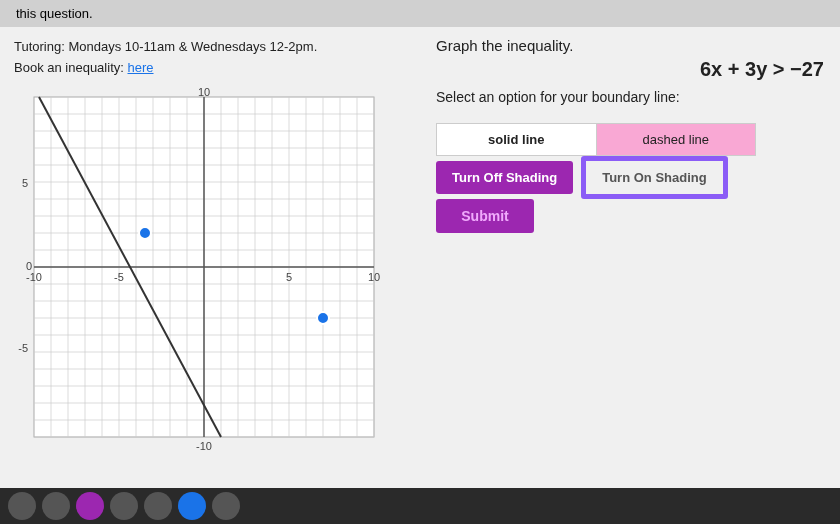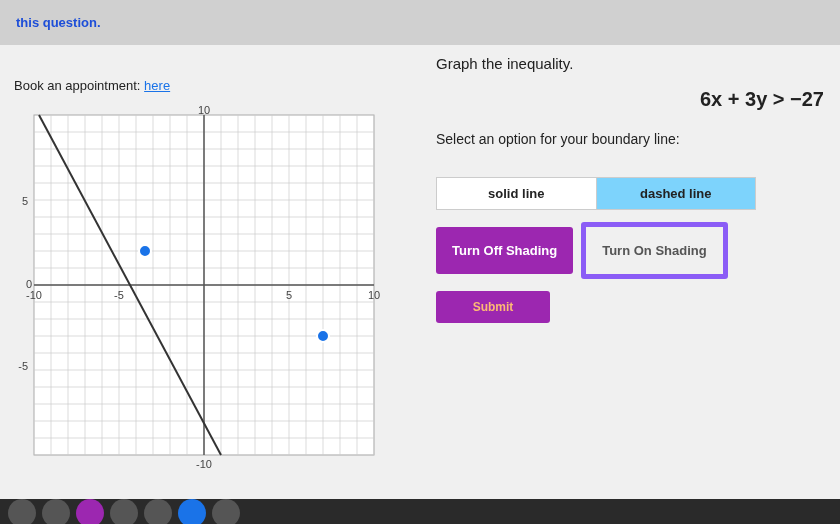--- a/index.html
+++ b/index.html
@@ -7,24 +7,23 @@
       font-family: Arial, sans-serif;
       background: #e8e8e8;
       width: 840px;
       height: 524px;
       overflow: hidden;
       display: flex;
       flex-direction: column;
     }
     .top-bar {
       background: #d0d0d0;
-      padding: 15px 16px;
-      font-size: 13px;
-      color: #1d4ed8;
-      font-weight: bold;
+      padding: 6px 16px;
+      font-size: 13px;
+      color: #000000;
     }
     .main-content {
       display: flex;
       flex: 1;
       background: #f0f0f0;
       padding: 0;
     }
     
     .left-panel {
       width: 420px;
@@ -52,21 +51,20 @@
     .graph-svg {
       width: 380px;
       height: 380px;
     }
     
     .right-panel {
       flex: 1;
       padding: 10px 16px;
       display: flex;
       flex-direction: column;
-      gap: 12px;
       background: #f0f0f0;
     }
     .problem-title {
       font-size: 15px;
       font-weight: normal;
       color: #222;
       margin-bottom: 4px;
     }
     .inequality {
       font-size: 20px;
@@ -85,71 +83,70 @@
       gap: 0;
       border: 1px solid #ccc;
       width: 320px;
     }
     .boundary-btn {
       flex: 1;
       padding: 8px 10px;
       font-size: 13px;
       text-align: center;
       cursor: pointer;
-      background: #7dd3fc;
+      background: #f9a8d4;
       border: none;
       border-right: 1px solid #ccc;
       color: #222;
-      font-weight: bold;
     }
     .boundary-btn:last-child {
       border-right: none;
     }
     .boundary-btn.active {
       background: #fff;
       font-weight: bold;
     }
     .shading-desc {
       font-size: 13px;
       color: #222;
       line-height: 1.5;
       max-width: 320px;
     }
     .shading-options {
       display: flex;
       gap: 8px;
       align-items: center;
     }
     .shading-btn {
-      padding: 16px 16px;
+      padding: 9px 16px;
       font-size: 13px;
       cursor: pointer;
       border: none;
       border-radius: 3px;
       font-weight: bold;
     }
     .shading-btn.active {
       background: #9c27b0;
       color: #fff;
     }
     .shading-btn.inactive {
       background: transparent;
       color: #555;
       border: 5px solid #8b5cf6;
     }
     .submit-btn {
       padding: 9px 20px;
       background: #9c27b0;
-      color: #fdba74;
-      font-size: 12px;
+      color: #f0abfc;
+      font-size: 14px;
       font-weight: bold;
       border: none;
       border-radius: 3px;
       cursor: pointer;
-      width: 114px;
+      width: 98px;
     }
     .taskbar {
       height: 36px;
       background: #2a2a2a;
       display: flex;
       align-items: center;
       padding: 0 8px;
       gap: 6px;
     }
     .taskbar-icon {
@@ -166,22 +163,23 @@
 <body>
 
 <div class="top-bar">
   <span>this question.</span>
 </div>
 
 <div class="main-content">
 
   <div class="left-panel">
     <div class="tutoring-info">
+      <span>Tutoring:  Mondays 10-11am &amp; Wednesdays 12-2pm.</span>
       <br>
-      <span>Book an appointment:</span>
+      <span>Book an inequality:</span>
       <a href="#">here</a>
     </div>
 
     <div class="graph-container">
       <svg class="graph-svg" viewBox="0 0 380 380">
 
         <rect x="20" y="10" width="340" height="340" fill="white" stroke="#aaa" stroke-width="1"></rect>
 
         <g stroke="#ccc" stroke-width="0.7">
 

